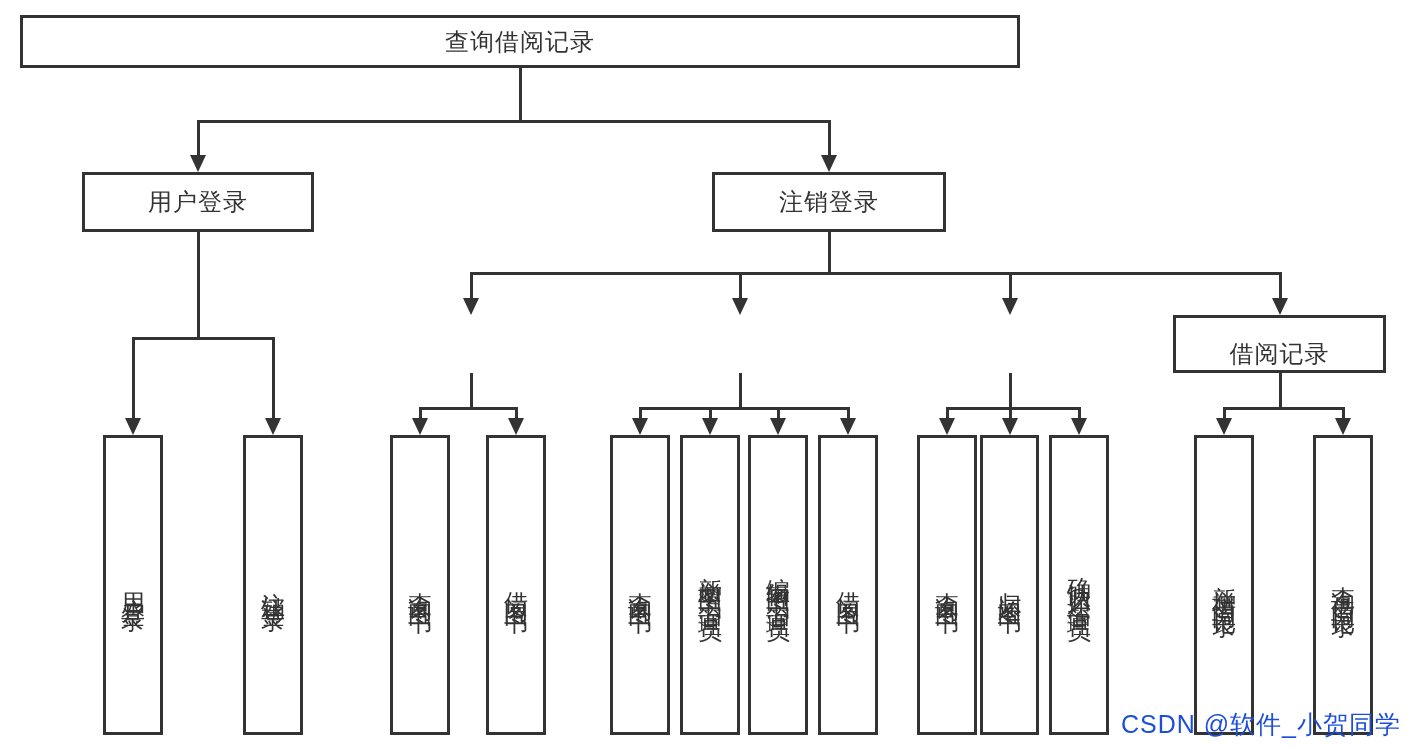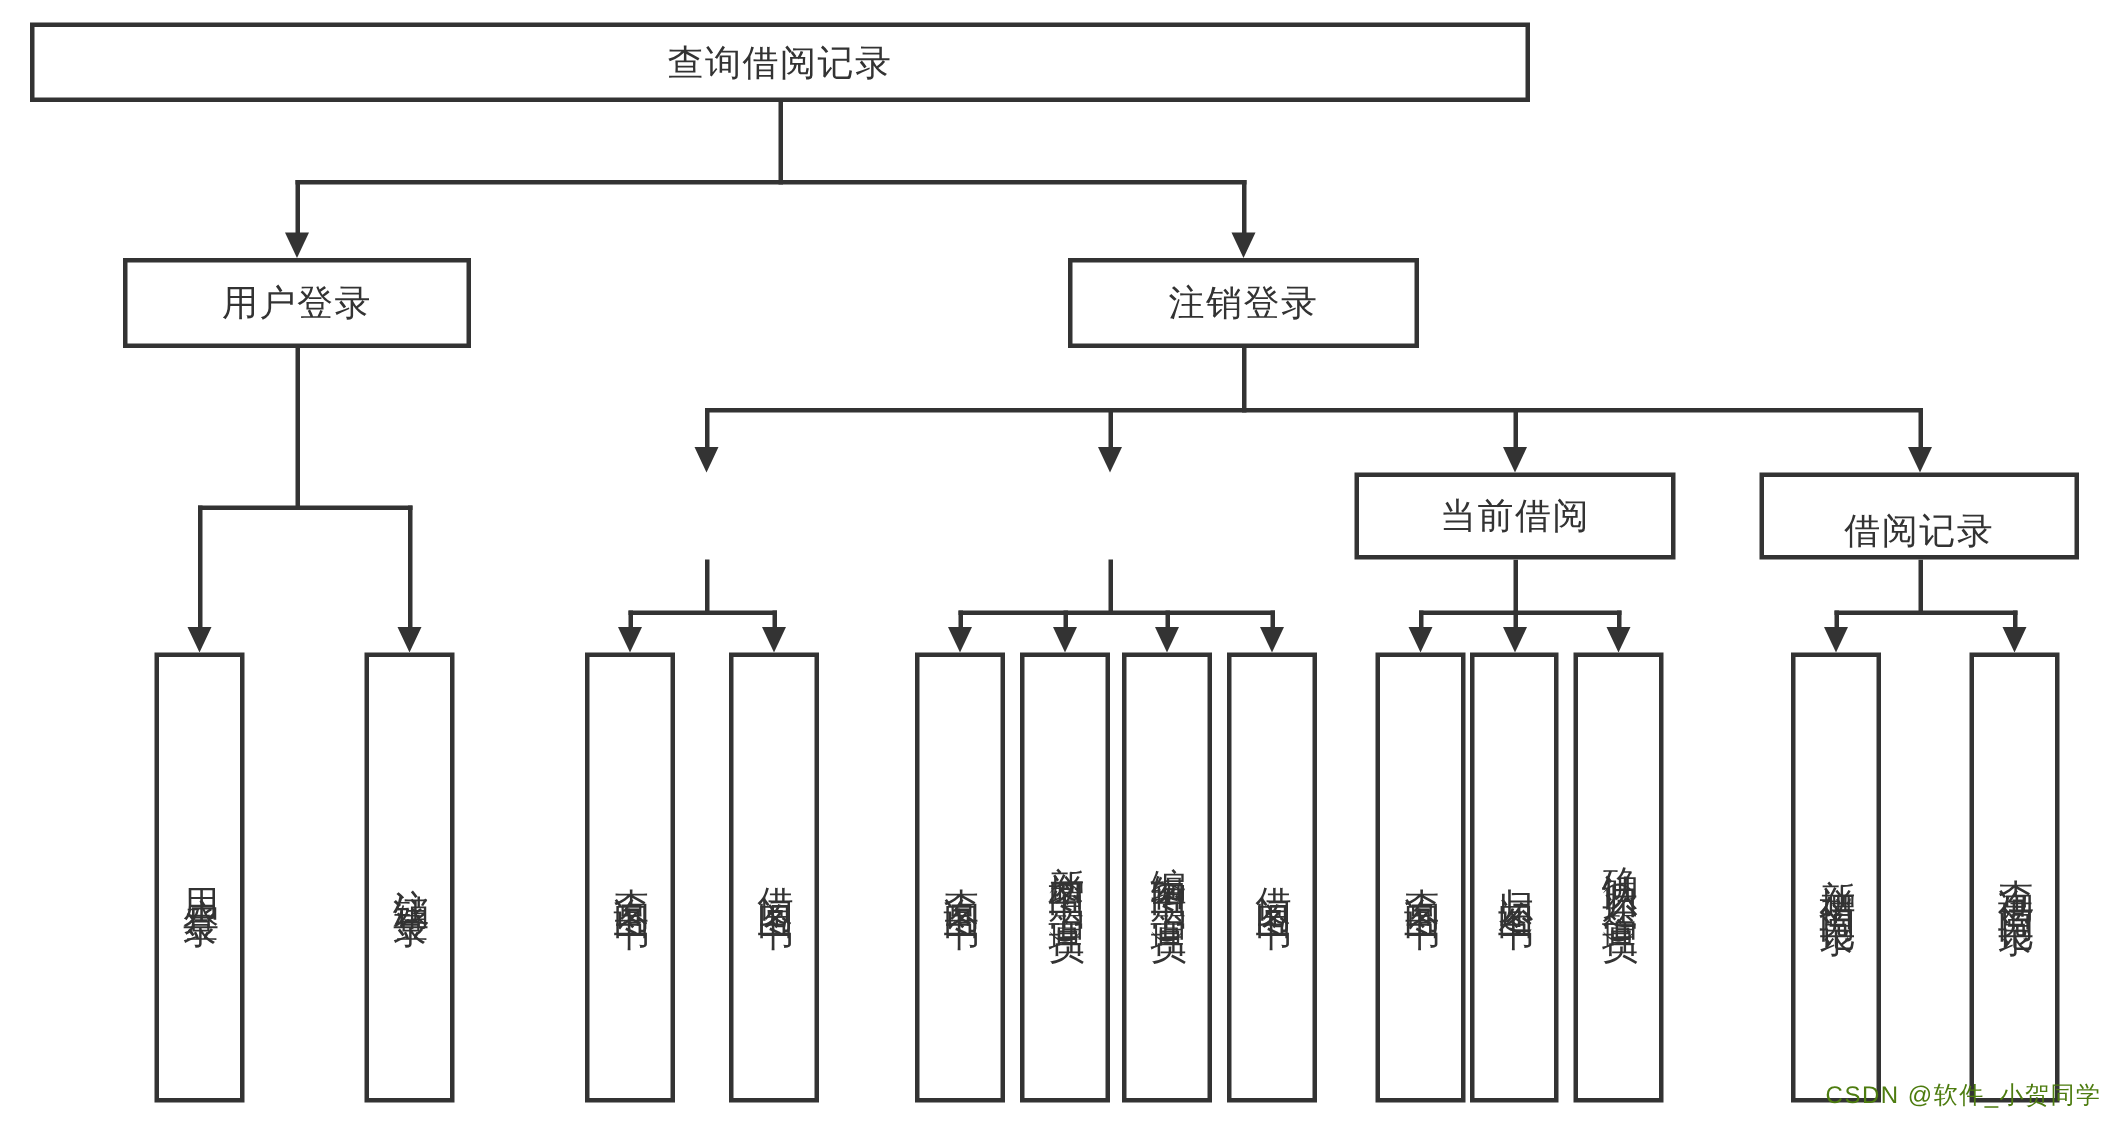--- a/index.html
+++ b/index.html
@@ -37,22 +37,22 @@
     width: 0; height: 0;
     border-left: 8px solid transparent;
     border-right: 8px solid transparent;
     border-top: 17px solid #333333;
     z-index: 1;
   }
   .watermark {
     position: absolute;
     right: 4px;
     bottom: 6px;
-    color: #4d7c0f;
-    font-size: 16px;
+    color: #1d4ed8;
+    font-size: 25px;
     letter-spacing: 1px;
     z-index: 10;
     font-family: "Liberation Sans", "DejaVu Sans", sans-serif;
   }
 </style>
 </head>
 <body>
 
 <div class="canvas">
   <span class="watermark">CSDN @软件_小贺同学</span>
@@ -110,23 +110,20 @@
     <div class="arrow" style="left: 1335px; top: 418px; border-top-color: rgb(51, 51, 51);"></div>
     <div class="node" style="left: 20px; top: 15px; width: 1000px; height: 53px;">
       <span class="node-label">查询借阅记录</span>
     </div>
     <div class="node" style="left: 82px; top: 172px; width: 232px; height: 60px;">
       <span class="node-label">用户登录</span>
     </div>
     <div class="node" style="left: 712px; top: 172px; width: 234px; height: 60px;">
       <span class="node-label">注销登录</span>
     </div>
-    <div class="node" style="left: 903px; top: 315px; width: 214px; height: 58px;">
-      <span class="node-label">当前借阅</span>
-    </div>
     <div class="node" style="left: 1173px; top: 315px; width: 213px; height: 58px; align-items: flex-end;">
       <span class="node-label">借阅记录</span>
     </div>
     <div class="node vertical" style="left: 103px; top: 435px; width: 60px; height: 300px;">
       <span class="node-label">用户登录</span>
     </div>
     <div class="node vertical" style="left: 243px; top: 435px; width: 60px; height: 300px;">
       <span class="node-label">注销登录</span>
     </div>
     <div class="node vertical" style="left: 390px; top: 435px; width: 60px; height: 300px;">

